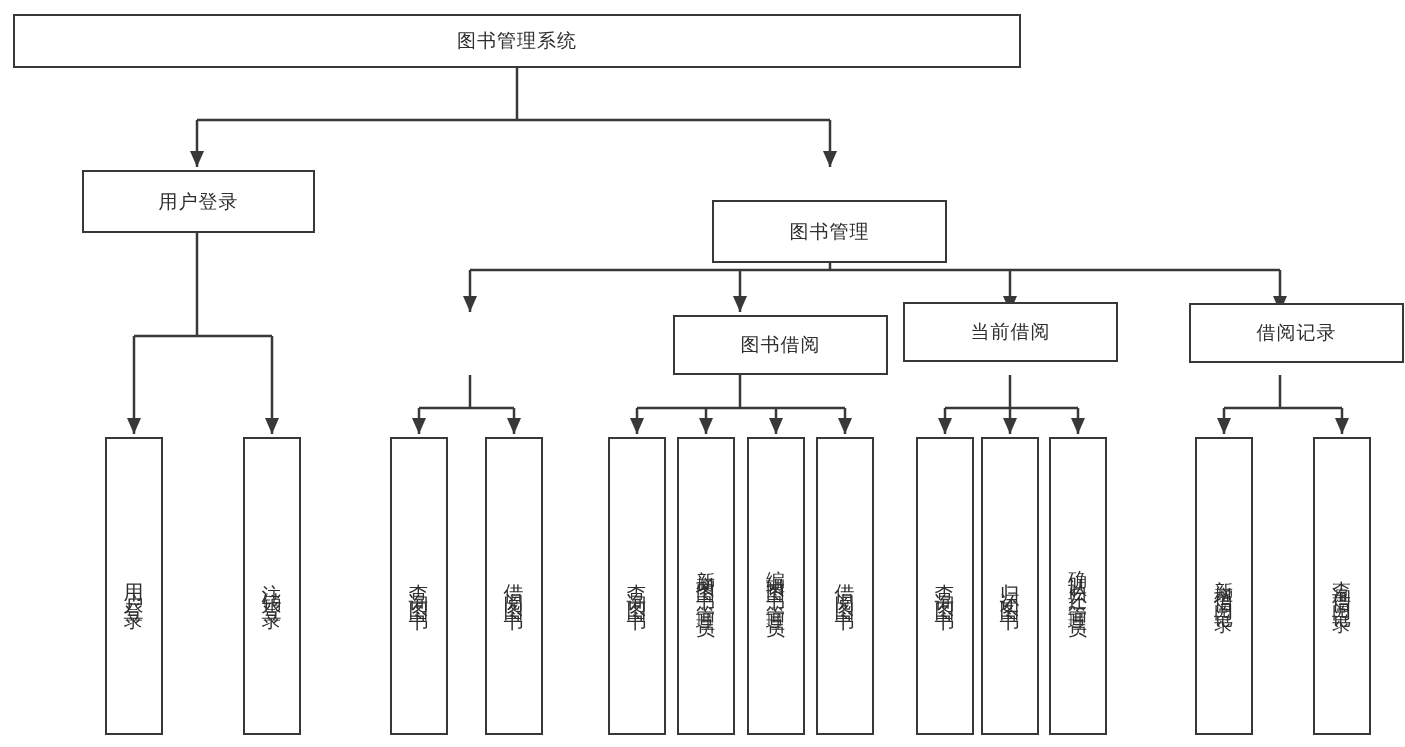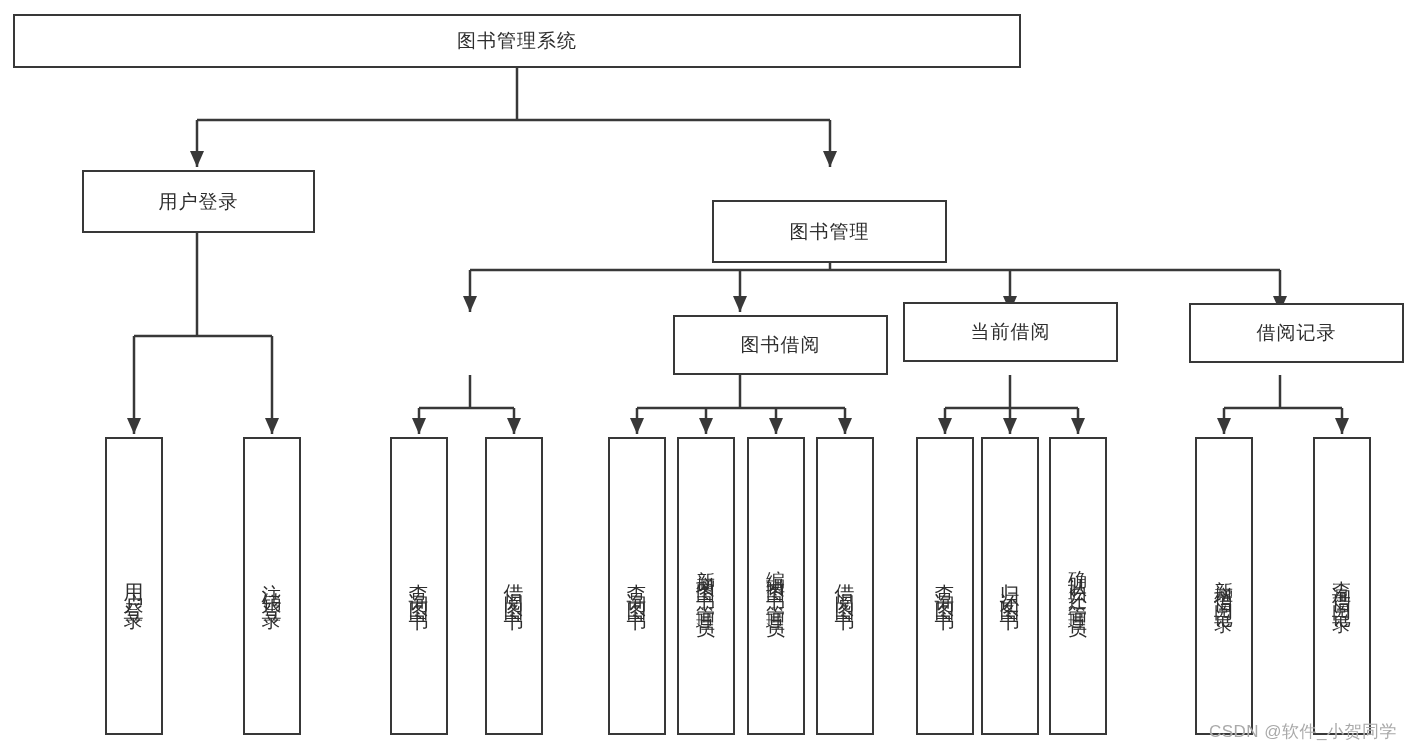--- a/index.html
+++ b/index.html
@@ -150,15 +150,14 @@
     <span>确认归还（管理员）</span>
     </div>
 
   <div class="node vbox long" style="left:1195px; top:437px; width:58px; height:298px;">
     <span>新增借阅记录</span>
     </div>
   <div class="node vbox long" style="left:1313px; top:437px; width:58px; height:298px;">
     <span>查询借阅记录</span>
     </div>
 
-  <div class="watermark">CSDN @软件_小贺同学</div>
 
 </div>
 
 </body></html>

